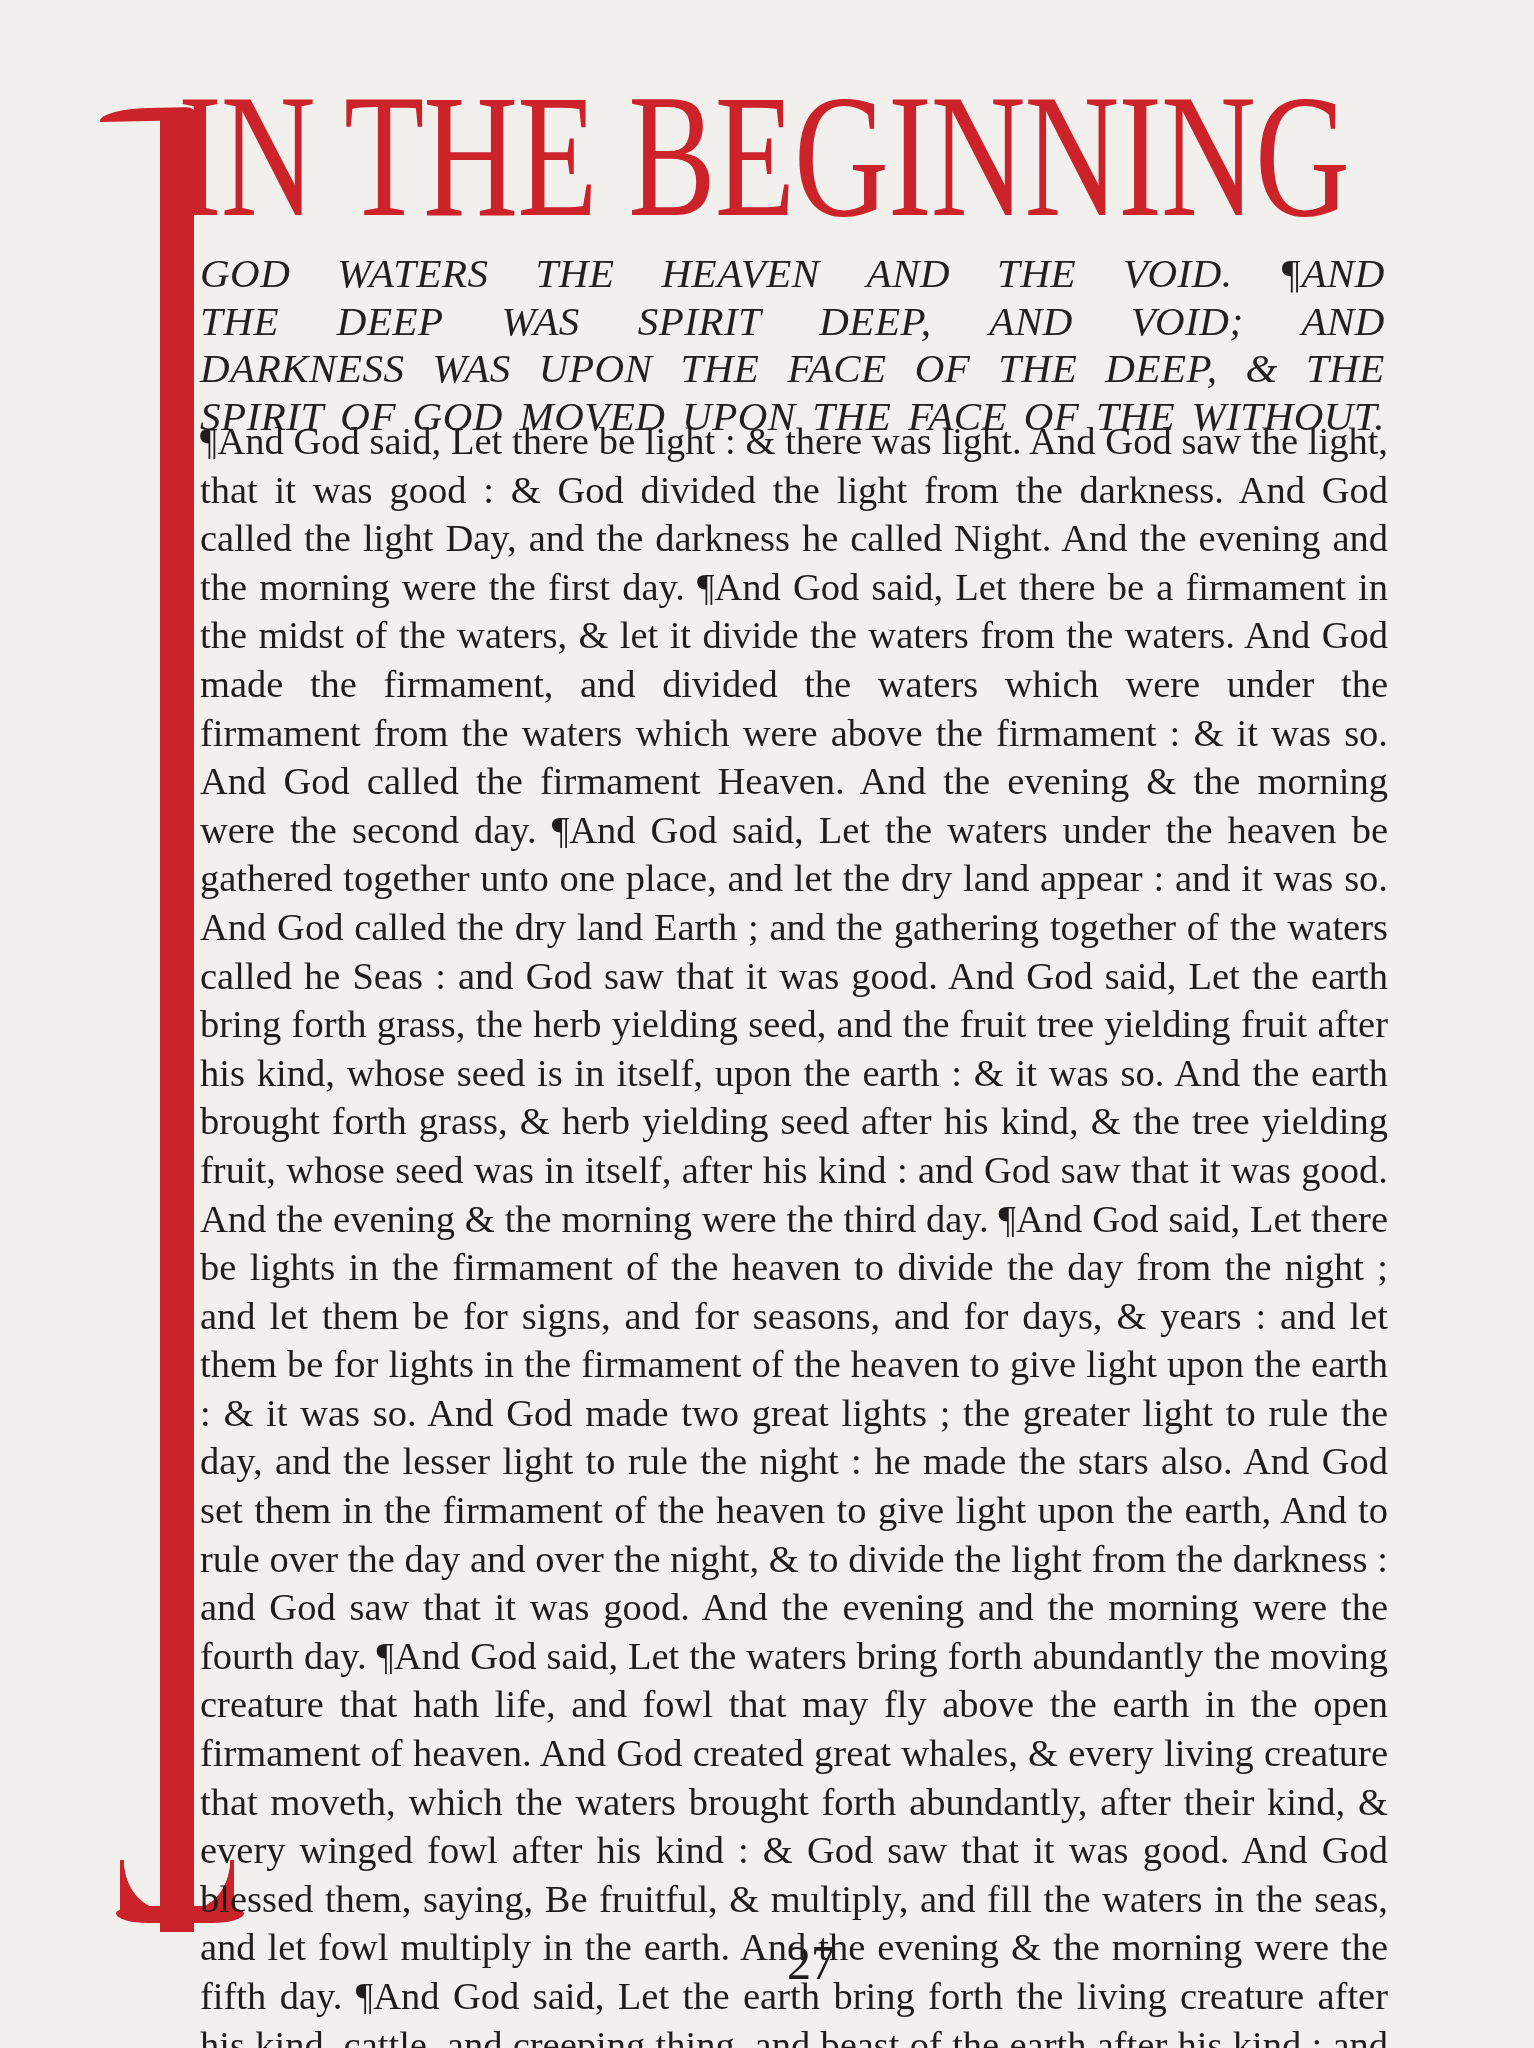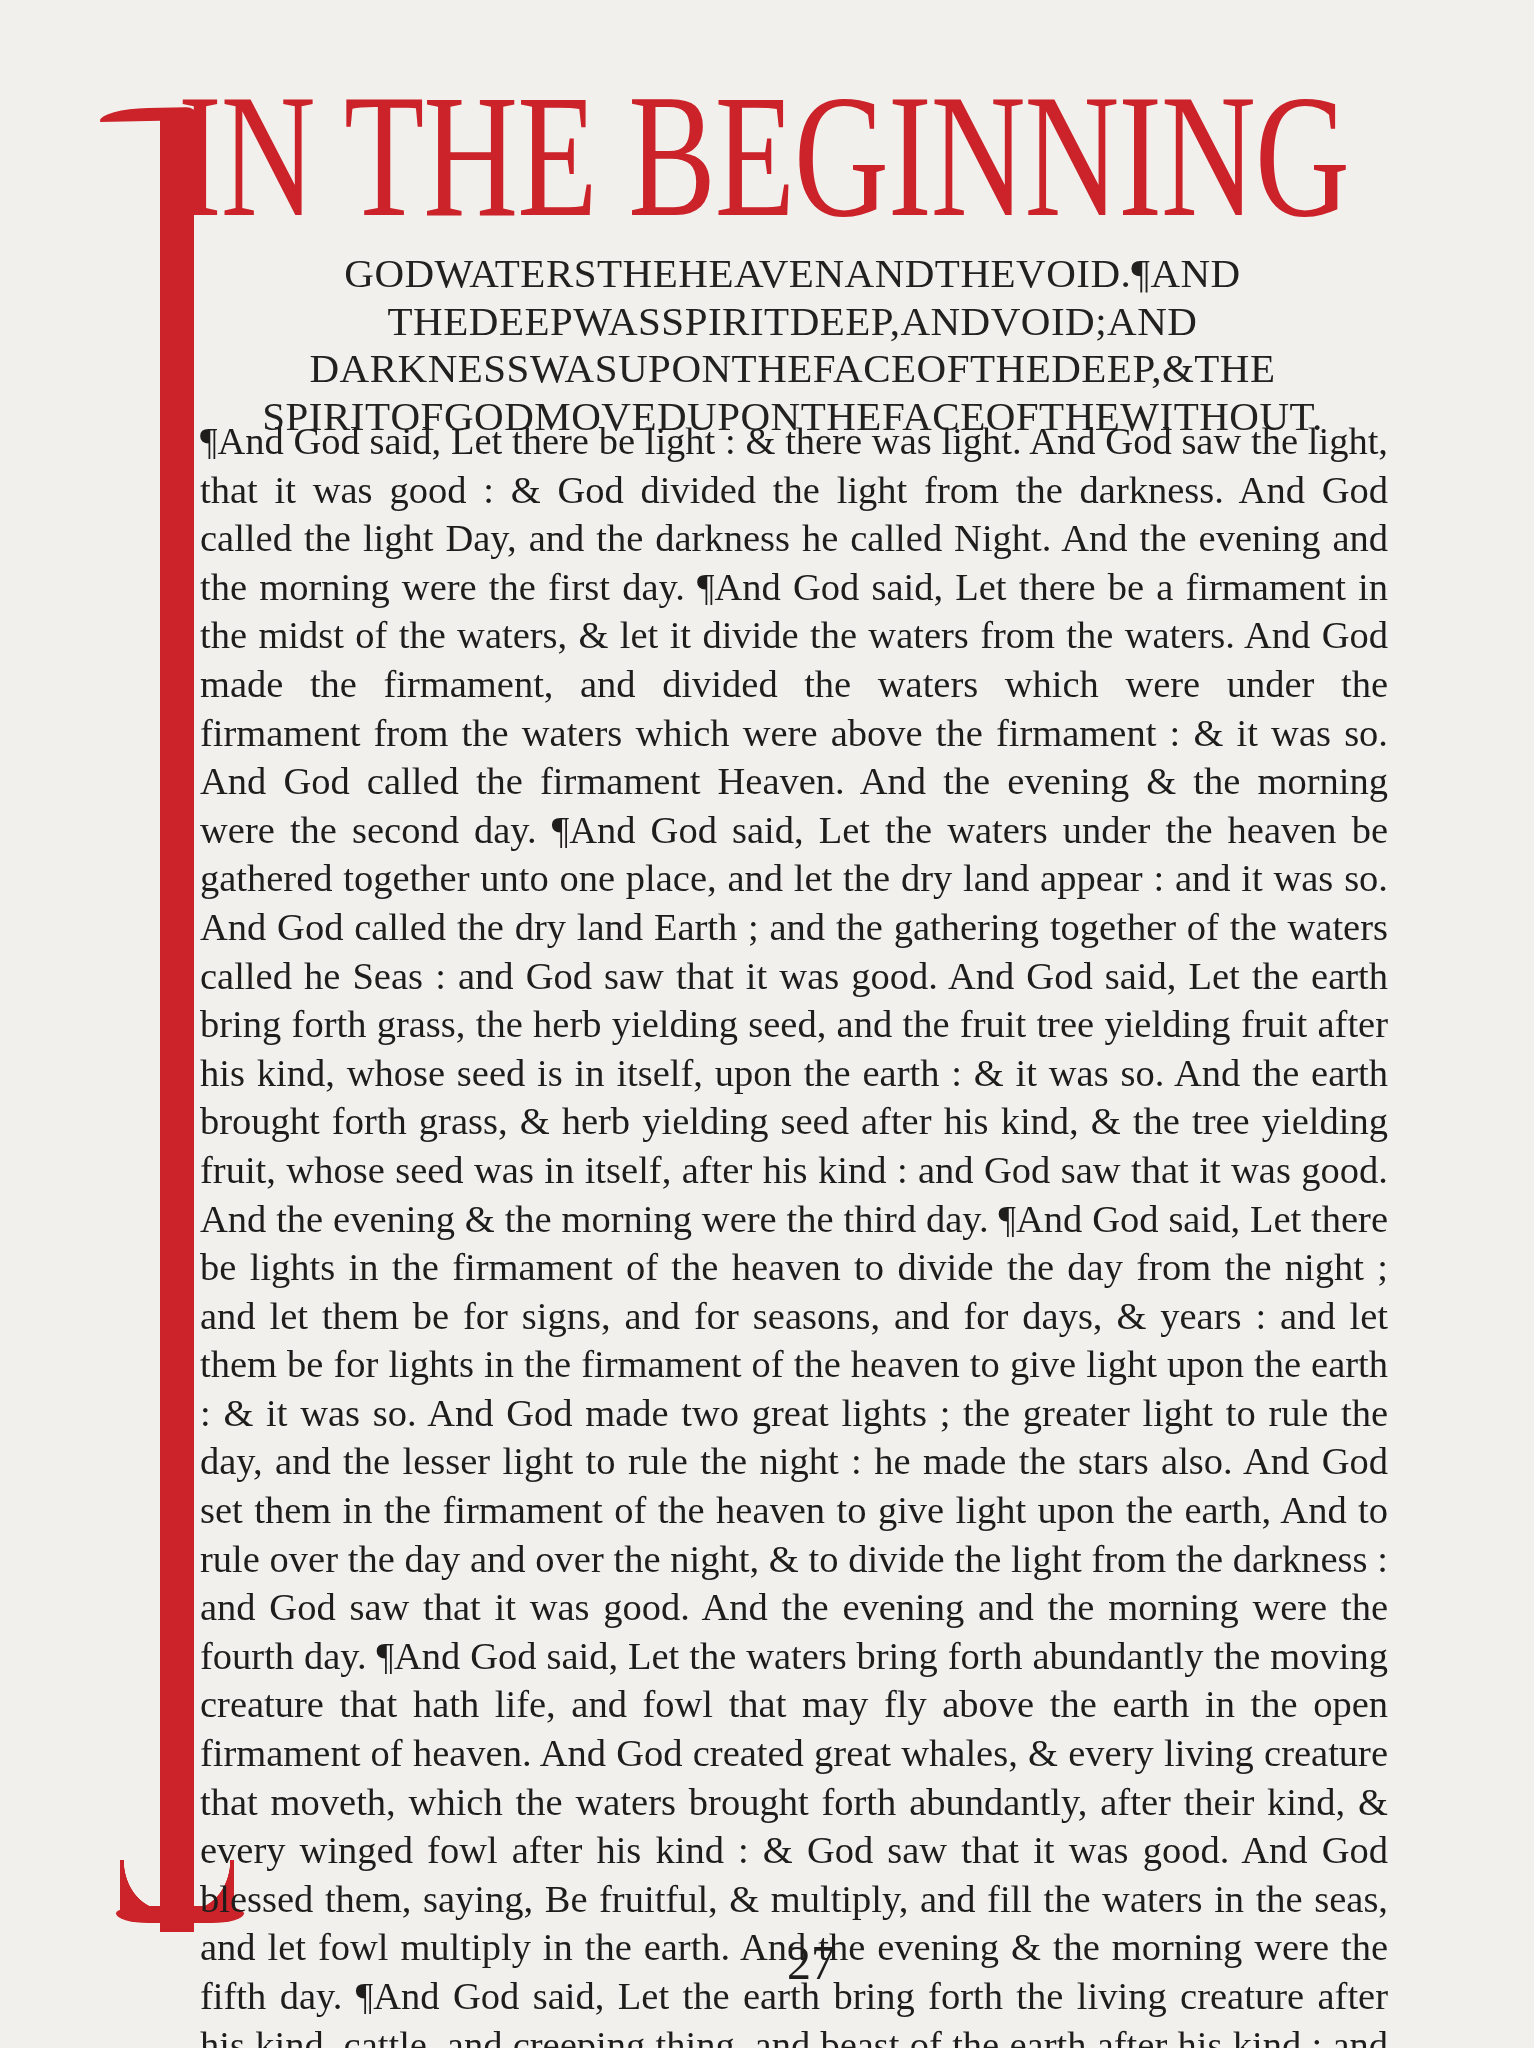--- a/index.html
+++ b/index.html
@@ -95,23 +95,24 @@
     width: 1185px;
     color: #23211f;
     font-family: "Liberation Serif", "DejaVu Serif", serif;
     font-size: 41px;
     line-height: 47.5px;
     letter-spacing: 0.5px;
     font-weight: 400;
   }
   .caps-line {
     display: flex;
-    justify-content: center;
+    justify-content: space-between;
     white-space: nowrap;
     height: 47.5px;
+    font-style: italic;
   }
   .caps-line > span { display: inline-block; }
   .pilcrow { font-family: "Liberation Serif", "DejaVu Serif", serif; }
 
   
   .body-text {
     position: absolute;
     left: 200px;
     top: 417px;
     width: 1188px;

